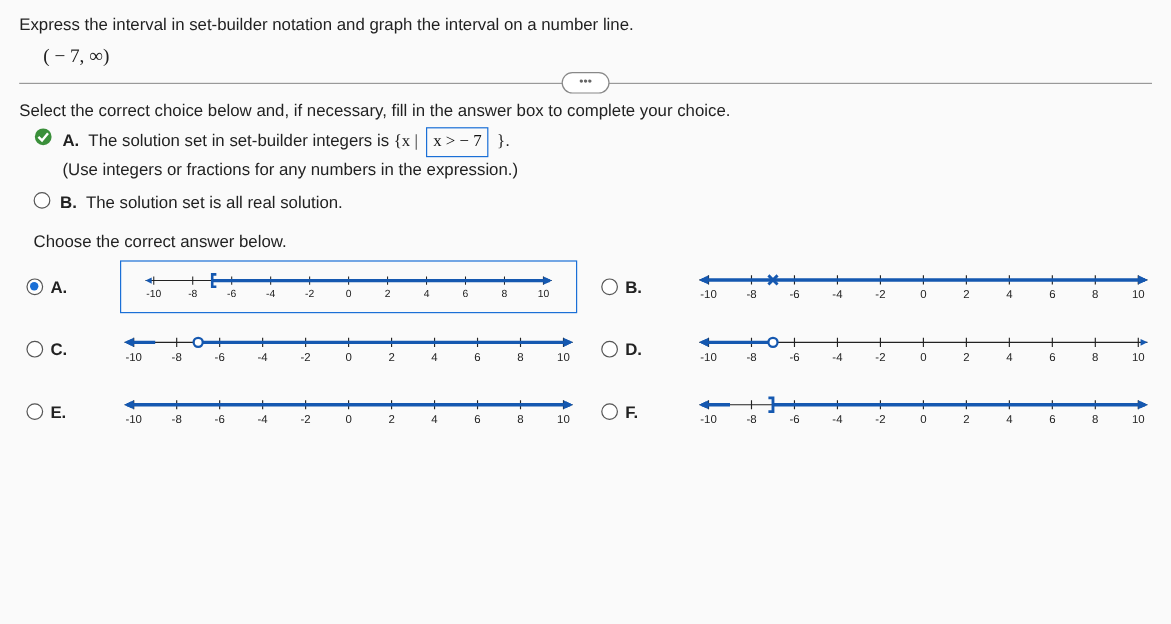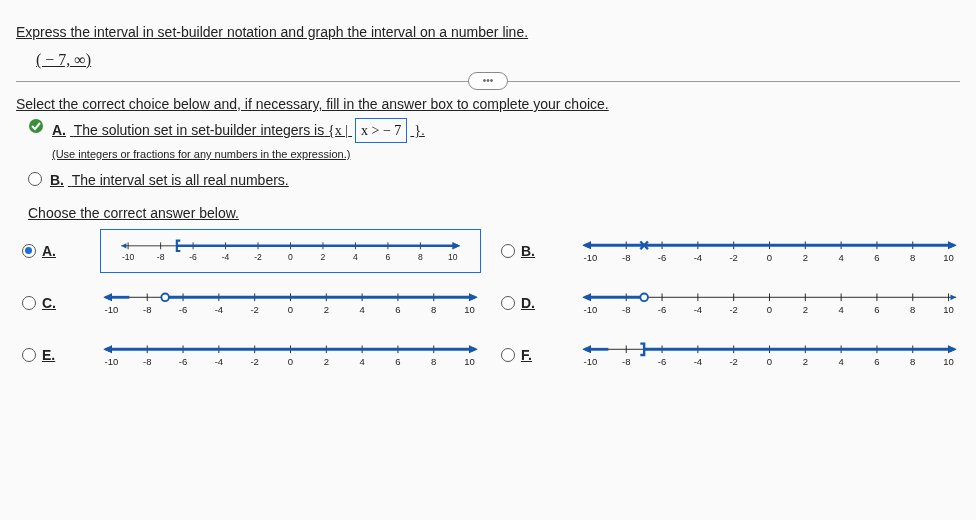--- a/index.html
+++ b/index.html
@@ -6,21 +6,21 @@
     body {
       font-family: Arial, sans-serif;
       font-size: 14px;
       color: #222;
       background: #fafafa;
       width: 976px;
       height: 520px;
       overflow: hidden;
       position: relative;
     }
-    .content { padding: 22px 16px; text-decoration: underline; }
+    .content { padding: 10px 16px; }
     .question-text { margin-bottom: 8px; line-height: 1.5; }
     .interval { font-family: 'Times New Roman', serif; font-size: 16px; margin-left: 20px; margin-bottom: 12px; }
     .divider {
       border-top: 1px solid #999;
       margin: 8px 0 14px 0;
       position: relative;
     }
     .collapse-btn {
       position: absolute;
       left: 50%;
@@ -66,21 +66,21 @@
     .fx { font-family: 'Times New Roman', serif; }
     .ans-box {
       display: inline-block;
       border: 1px solid #1a6fd6;
       padding: 1px 5px;
       margin: 0 3px;
       color: #111;
       font-family: 'Times New Roman', serif;
       min-width: 24px;
     }
-    .sub-note { font-size: 11px; color: #222; }
+    .sub-note { font-size: 14px; color: #222; }
     .section-heading { margin: 14px 0 8px 12px; }
     .graph-grid {
       display: grid;
       grid-template-columns: 1fr 1fr;
       gap: 8px 20px;
       margin-left: 6px;
     }
     .graph-choice {
       display: flex;
       align-items: center;
@@ -139,21 +139,21 @@
       <span class="fx">}</span><span>.</span>
       <br>
       <span class="sub-note">(Use integers or fractions for any numbers in the expression.)</span>
     </div>
   </div>
 
   <div class="choice-row">
     <span class="radio"></span>
     <div class="choice-body">
       <span class="choice-letter">B.</span>
-      <span>The interval set is all real numbers.</span>
+      <span>The solution set is all real solution.</span>
     </div>
   </div>
 
 
   <div class="section-heading">Choose the correct answer below.</div>
 
   <div class="graph-grid">
     <div class="graph-choice">
       <span class="radio selected"></span>
       <span class="graph-label">A.</span>

